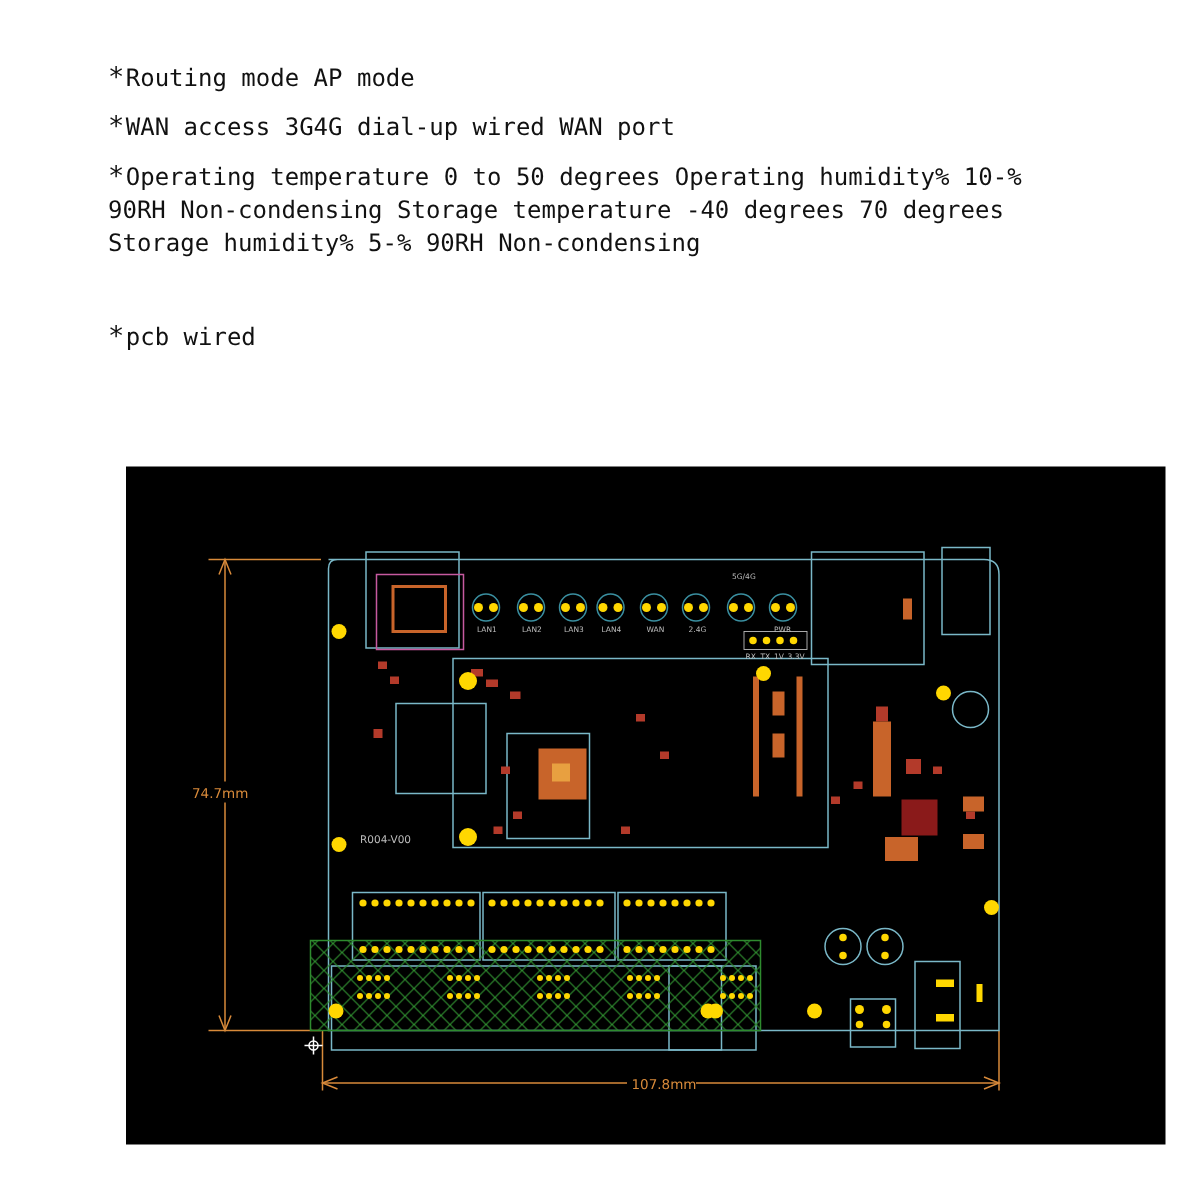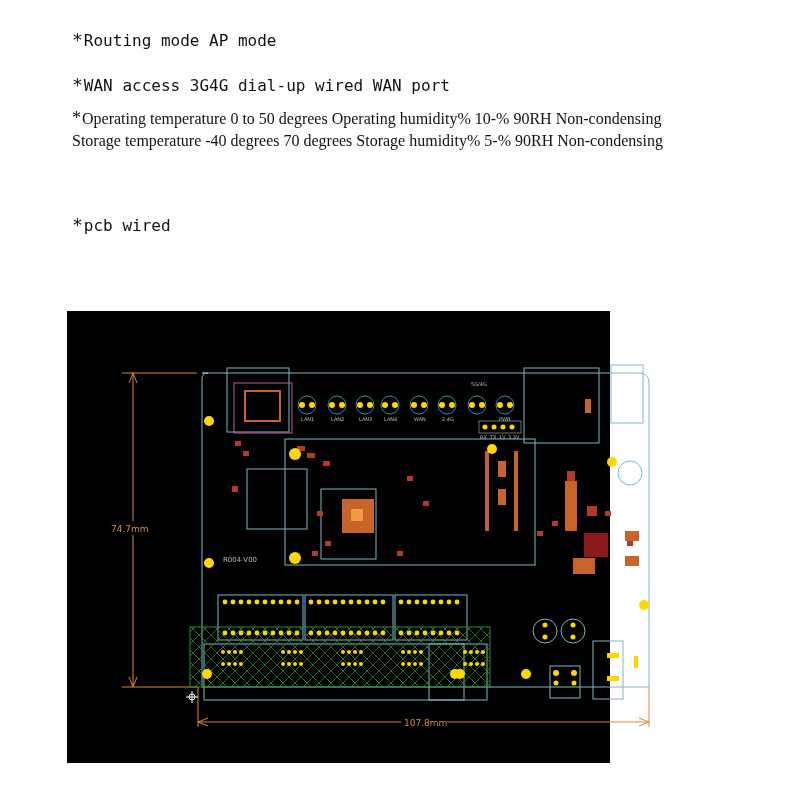--- a/index.html
+++ b/index.html
@@ -1,24 +1,24 @@
 <!DOCTYPE html>
 <html><head>
   <meta charset="utf-8">
   <style>
     html, body { margin: 0; padding: 0; background: #ffffff; }
     body { width: 800px; height: 800px; position: relative; overflow: hidden;
            font-family: "DejaVu Sans Mono", "Liberation Mono", monospace; color: #111; }
     .spec { position: absolute; left: 72px; font-size: 16px; line-height: 22px; letter-spacing: 0px; }
     .spec .star { font-size: 18px; margin-right: 1px; }
-    #s1 { top: 29px; }
+    #s1 { top: 41px; }
     #s2 { top: 74px; }
-    #s3 { top: 107px; width: 620px; font-family: Liberation Serif, serif; }
+    #s3 { top: 107px; width: 620px; }
     #s4 { top: 214px; }
-    .pcb { position: absolute; left: 67px; top: 311px; width: 543px; height: 452px; background: #000; }
+    .pcb { position: absolute; left: 84px; top: 311px; width: 693px; height: 452px; background: #000; }
     .pcb svg { display: block; }
     .dimtxt { font-family: "DejaVu Sans", sans-serif; font-size: 9px; fill: #d88a3a; }
     .silk { font-family: "DejaVu Sans", sans-serif; font-size: 5px; fill: #bbbbbb; }
   </style>
 </head>
 <body>
 
 <div class="spec" id="s1">
   <span class="star">*</span><span>Routing mode AP mode</span>
 </div>

